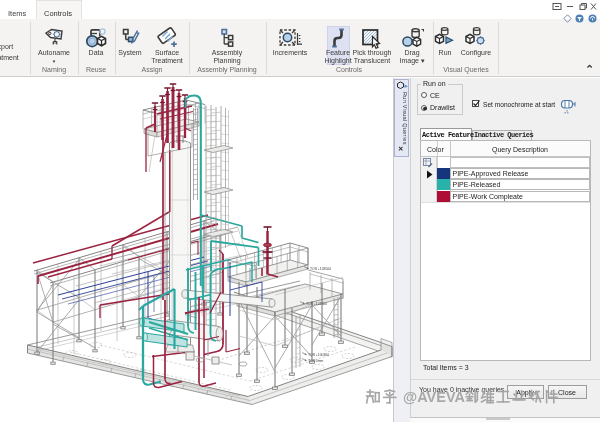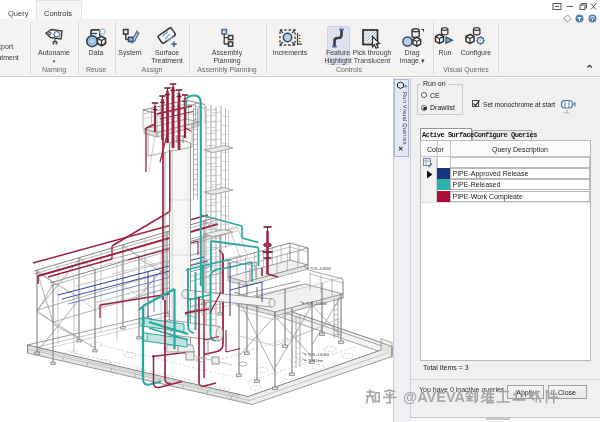--- a/index.html
+++ b/index.html
@@ -2,21 +2,21 @@
 <html><head><meta charset="utf-8"><style>
 * { margin:0; padding:0; box-sizing:border-box; }
 html,body { width:600px; height:422px; overflow:hidden; background:#fff; font-family:"Liberation Sans", sans-serif; }
 .bl { font-size:7px; color:#3a3a3a; line-height:8px; }
 #wrap { position:relative; width:600px; height:422px; }
 </style></head>
 <body>
 <div id="wrap">
 <div id="ribbon" style="position:absolute;left:0;top:0;width:600px;height:78px;background:#fff;">
       <div style="position:absolute;left:0;top:0;width:600px;height:19px;background:#ffffff;"></div>
-      <div style="position:absolute;left:8px;top:9px;font-size:7.5px;color:#444;">Query</div>
+      <div style="position:absolute;left:8px;top:9px;font-size:7.5px;color:#444;">Items</div>
       <div style="position:absolute;left:36px;top:0px;width:46px;height:19px;background:#f7f6f5;border:1px solid #e4e2e0;border-bottom:none;"></div>
       <div style="position:absolute;left:44px;top:9px;font-size:7.5px;color:#333;">Controls</div>
       <svg width="48" height="12" style="position:absolute;left:551px;top:1px;">
         <g stroke="#555" fill="none" stroke-width="1">
 <rect x="2" y="2.5" width="8" height="6"></rect>
           <line x1="4" y1="5.5" x2="8" y2="5.5"></line>
 <line x1="16" y1="5.5" x2="22" y2="5.5"></line>
 <rect x="29" y="4" width="5" height="4.5"></rect>
           <path d="M30.5,4 L30.5,2.5 L35.5,2.5 L35.5,7 L34,7"></path>
 <path d="M40,2.5 L45,8.5 M45,2.5 L40,8.5"></path>
@@ -679,23 +679,23 @@
     <div style="position:absolute;left:483px;top:101px;font-size:6.6px;color:#222;">Set monochrome at start</div>
     <svg width="20" height="18" style="position:absolute;left:559px;top:97px;">
       <g fill="none" stroke="#4a74a8" stroke-width="1.2">
 <rect x="2.5" y="3.5" width="11" height="7.5" rx="3.5" fill="#fff"></rect>
 <path d="M6,3.5 L6,11 M10,3.5 L10,11" stroke-width="0.9"></path>
 <path d="M13.5,7 L16,7 M16,5 L16,9.5" stroke-width="1.0"></path>
 <path d="M8,13 L8,15.5 M5.5,15.8 L10.5,15.8" stroke-dasharray="1.5,1" stroke-width="0.9"></path>
       </g>
     </svg>
     <div style="position:absolute;left:419.5px;top:128px;width:52px;height:12px;background:#ffffff;border:1px solid #9a9a9a;border-bottom:none;z-index:5;"></div>
-    <div style="position:absolute;left:422px;top:130.5px;font-size:7px;font-weight:bold;color:#111;font-family:'Liberation Mono',monospace;letter-spacing:-0.5px;z-index:6;">Active Surface</div>
+    <div style="position:absolute;left:422px;top:130.5px;font-size:7px;font-weight:bold;color:#111;font-family:'Liberation Mono',monospace;letter-spacing:-0.5px;z-index:6;">Active Feature</div>
     <div style="position:absolute;left:471.5px;top:129.5px;width:60px;height:10.5px;background:#ececec;border:1px solid #b0b0b0;border-bottom:none;"></div>
-    <div style="position:absolute;left:474px;top:131px;font-size:7px;font-weight:bold;color:#222;font-family:'Liberation Mono',monospace;letter-spacing:-0.5px;">Configure Queries</div>
+    <div style="position:absolute;left:474px;top:131px;font-size:7px;font-weight:bold;color:#222;font-family:'Liberation Mono',monospace;letter-spacing:-0.5px;">Inactive Queries</div>
     <div style="position:absolute;left:419.5px;top:139.5px;width:171px;height:221px;background:#ffffff;border:1px solid #b8b8b8;"></div>
     <div style="position:absolute;left:420.5px;top:140.5px;width:169px;height:16px;background:#fbfbfb;border-bottom:1px solid #c8c8c8;"></div>
     <div style="position:absolute;left:427px;top:146px;font-size:7px;color:#222;">Color</div>
     <div style="position:absolute;left:450px;top:146px;width:140px;text-align:center;font-size:7px;color:#222;">Query Description</div>
     <div style="position:absolute;left:436.5px;top:140.5px;width:1px;height:61px;background:#d0d0d0;"></div>
     <div style="position:absolute;left:449.5px;top:140.5px;width:1px;height:61px;background:#c8c8c8;"></div>
     <div style="position:absolute;left:420.5px;top:156.5px;width:16px;height:45px;background:#f2f2f2;border-right:1px solid #d0d0d0;"></div>
     <svg width="10" height="10" style="position:absolute;left:423px;top:158px;">
       <g fill="none" stroke="#7a8aa8" stroke-width="1">
         <rect x="0.5" y="0.5" width="7" height="7"></rect>

